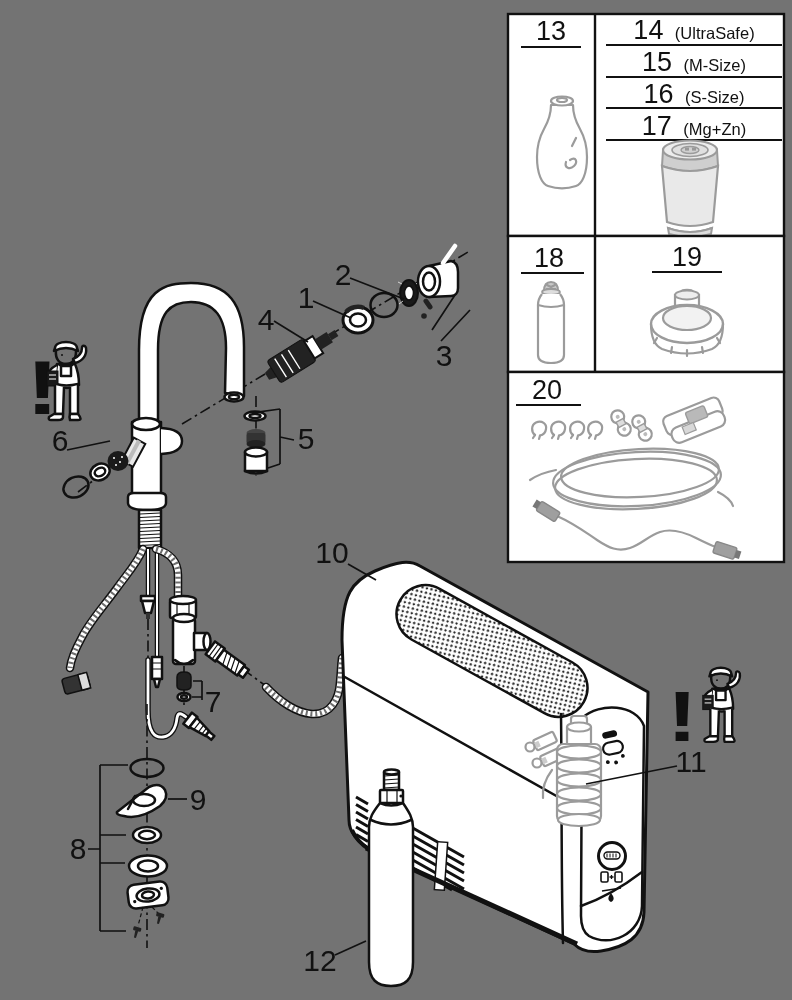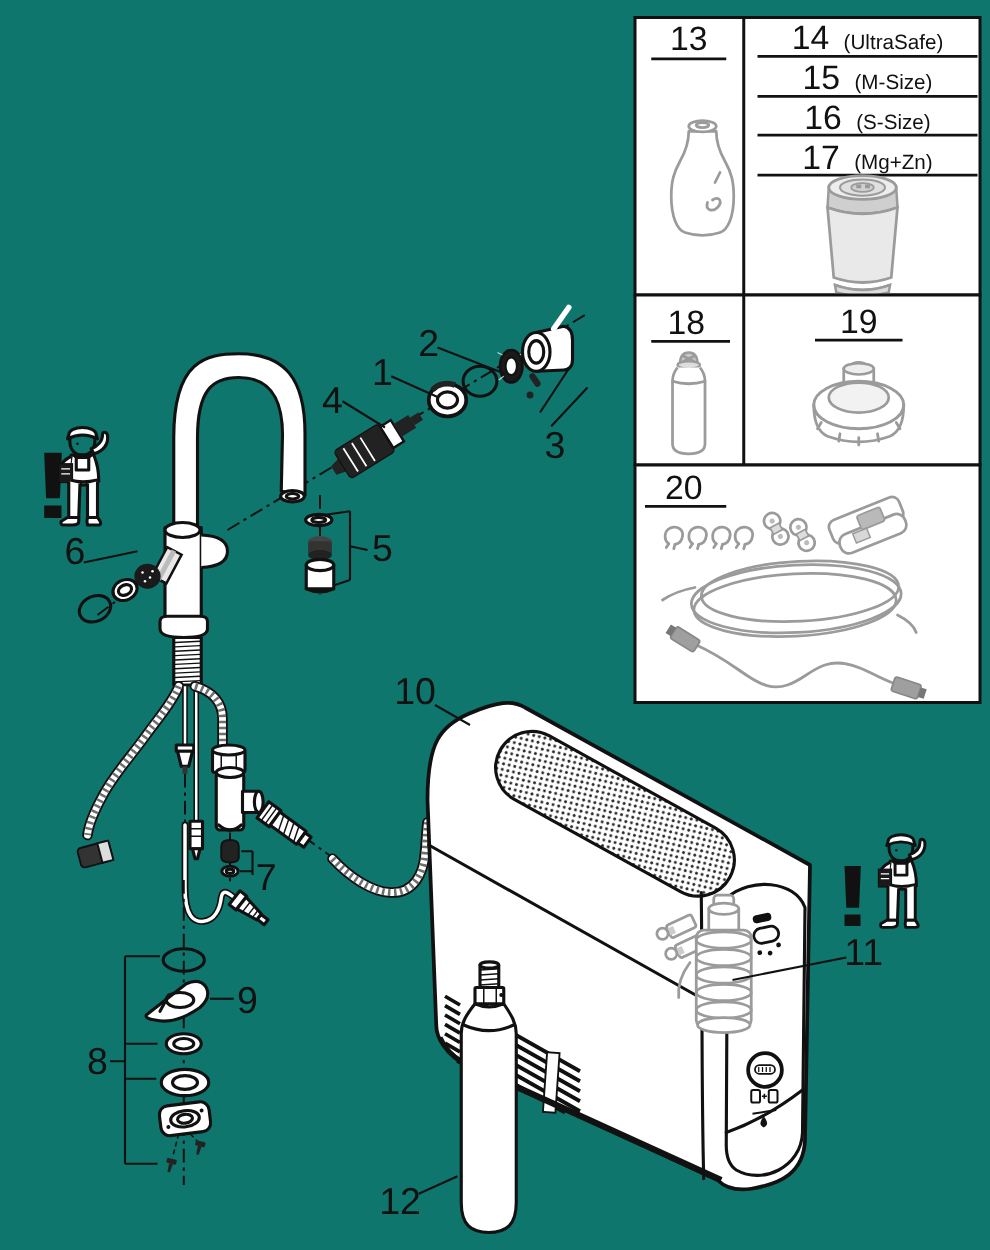--- a/index.html
+++ b/index.html
@@ -1,16 +1,16 @@
 <!DOCTYPE html>
 <html><head>
 <meta charset="utf-8">
 <style>
   html,body{margin:0;padding:0;background:#fff;}
-  .stage{width:792px;height:1000px;position:relative;background:#0f766e;overflow:hidden;}
+  .stage{width:792px;height:1000px;position:relative;background:#737373;overflow:hidden;}
   svg{display:block;}
   text{font-family:"Liberation Sans", sans-serif;fill:#111;}
   .num{font-size:30px;}
   .tnum{font-size:27px;}
   .tvar{font-size:16.5px;}
   .bang{font-size:76px;font-weight:bold;}
   .k{stroke:#111;fill:none;stroke-width:2.5;stroke-linecap:round;stroke-linejoin:round;}
   .kf{stroke:#111;fill:#fff;stroke-width:2.5;stroke-linejoin:round;}
   .kf3{stroke:#111;fill:#fff;stroke-width:3;stroke-linejoin:round;}
   .g{stroke:#9b9b9b;fill:none;stroke-width:2.2;stroke-linecap:round;stroke-linejoin:round;}

